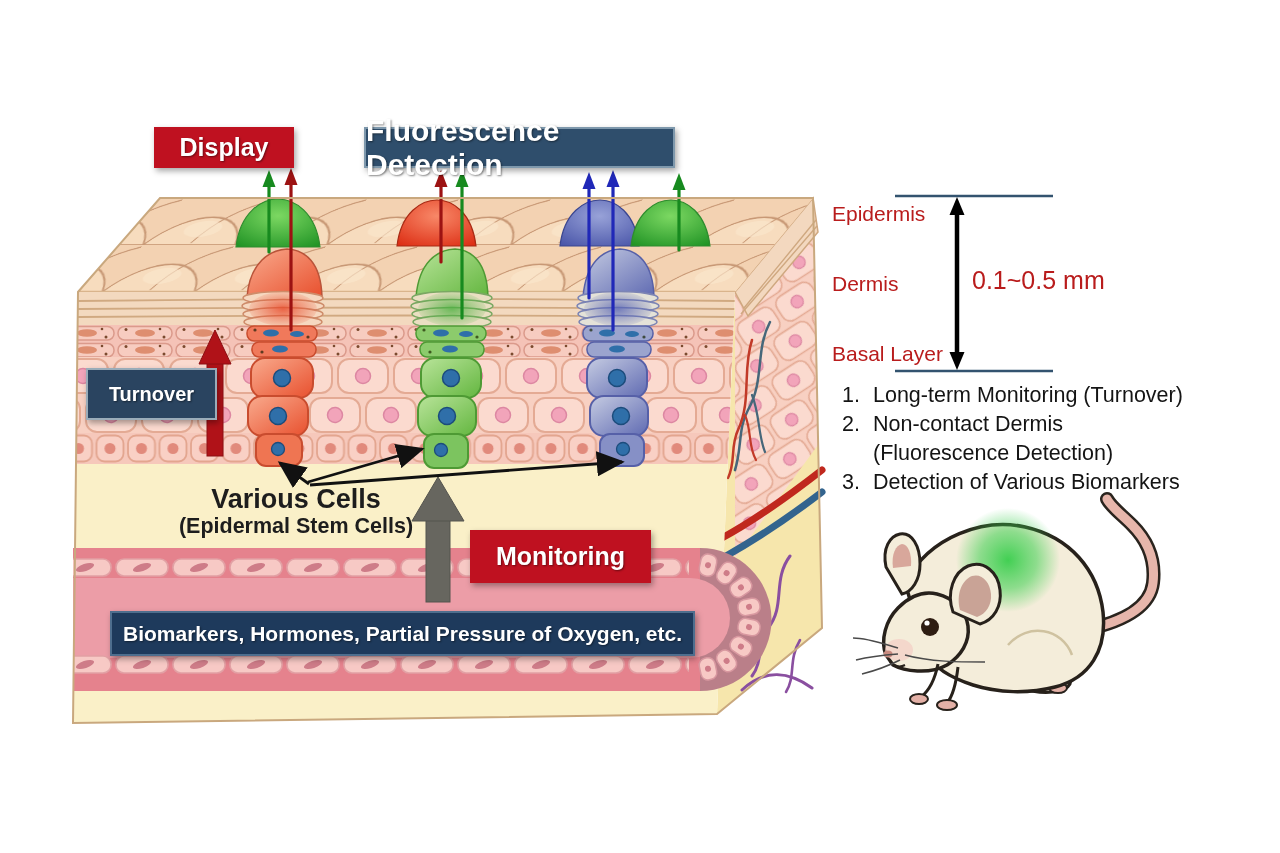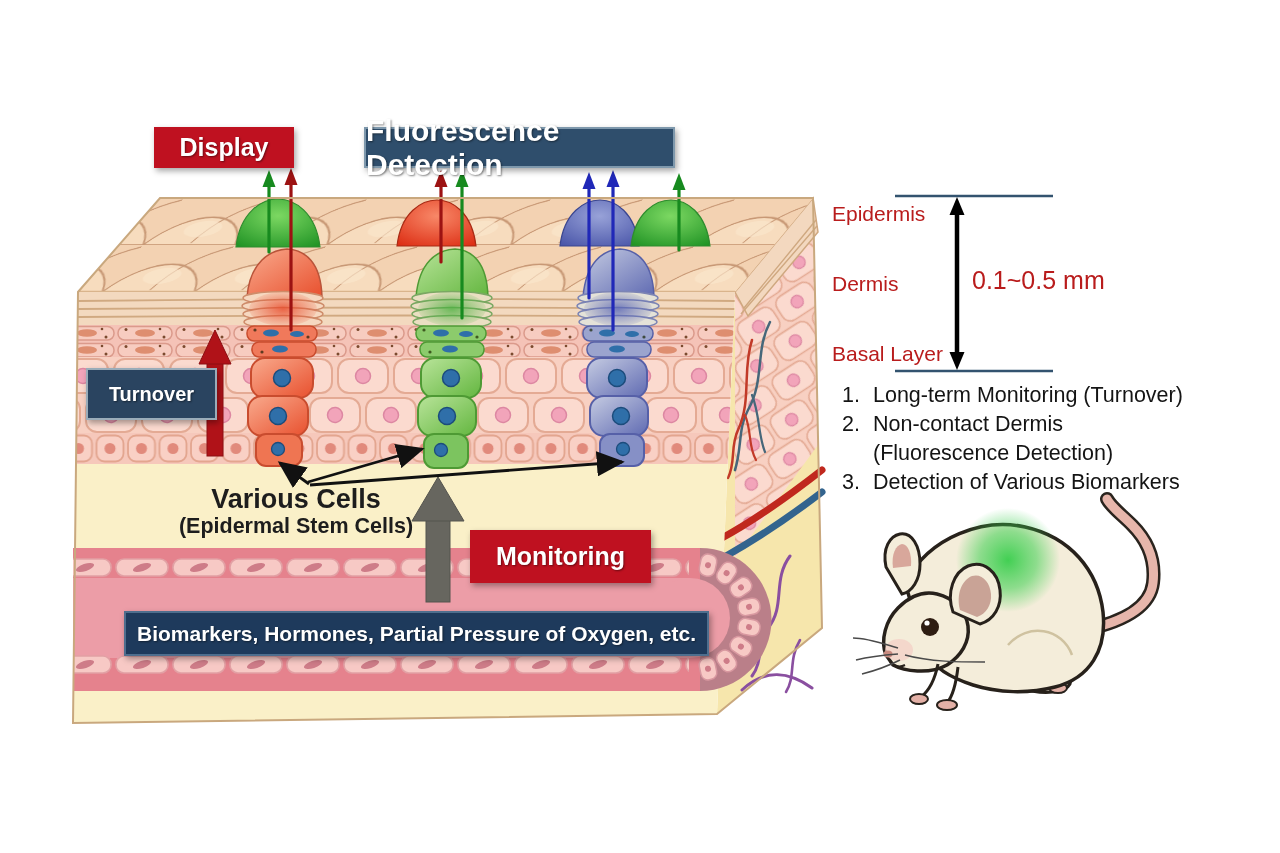--- a/index.html
+++ b/index.html
@@ -343,21 +343,21 @@
 </svg>
 
 <div class="ov banner red" style="left:154px;top:127px;width:140px;height:41px;font-size:25px;">Display</div>
 
 <div class="ov banner navy" style="left:364px;top:127px;width:311px;height:41px;font-size:30px;">Fluorescence Detection</div>
 
 <div class="ov banner badge" style="left:76px;top:368px;width:131px;height:52px;font-size:20px;margin-left:10px;">Turnover</div>
 
 <div class="ov banner red" style="left:470px;top:490px;width:181px;height:53px;font-size:25px;margin-top:40px;">Monitoring</div>
 
-<div class="ov banner deep" style="left:124px;top:611px;width:585px;height:45px;font-size:21px;">Biomarkers, Hormones, Partial Pressure of Oxygen, etc.</div>
+<div class="ov banner deep" style="left:110px;top:611px;width:585px;height:45px;font-size:21px;">Biomarkers, Hormones, Partial Pressure of Oxygen, etc.</div>
 
 <div class="ov caption" style="left:160px;top:484px;width:272px;font-size:27px;">Various Cells</div>
 <div class="ov caption" style="left:144px;top:514px;width:304px;font-size:21.5px;">(Epidermal Stem Cells)</div>
 
 <div class="ov dark-label" style="left:832px;top:202px;font-size:21px;">Epidermis</div>
 <div class="ov dark-label" style="left:832px;top:272px;font-size:21px;">Dermis</div>
 <div class="ov dark-label" style="left:832px;top:342px;font-size:21px;">Basal Layer</div>
 <div class="ov dark-label" style="left:972px;top:266px;font-size:25px;">0.1~0.5 mm</div>
 
 <div class="ov" style="left:842px;top:381px;width:400px;">

